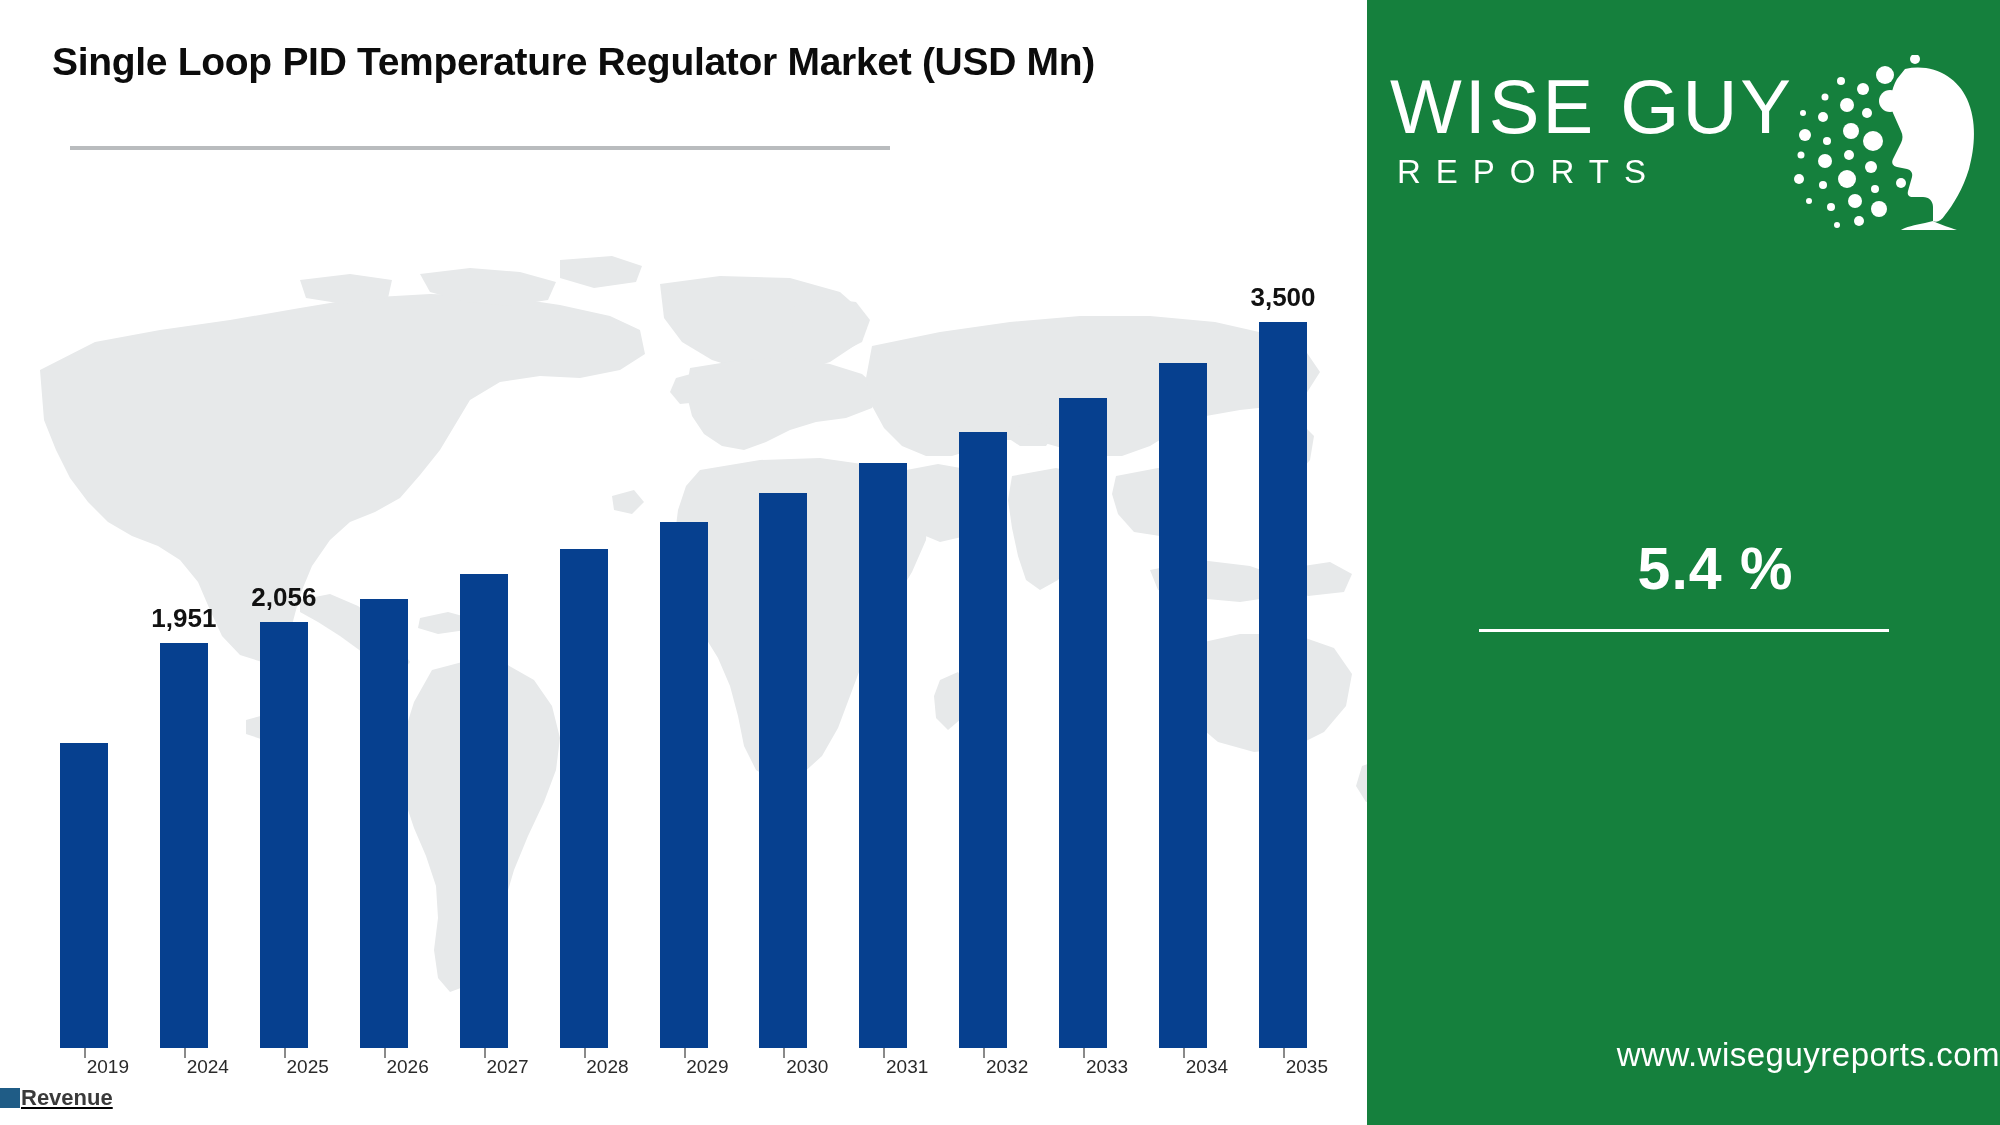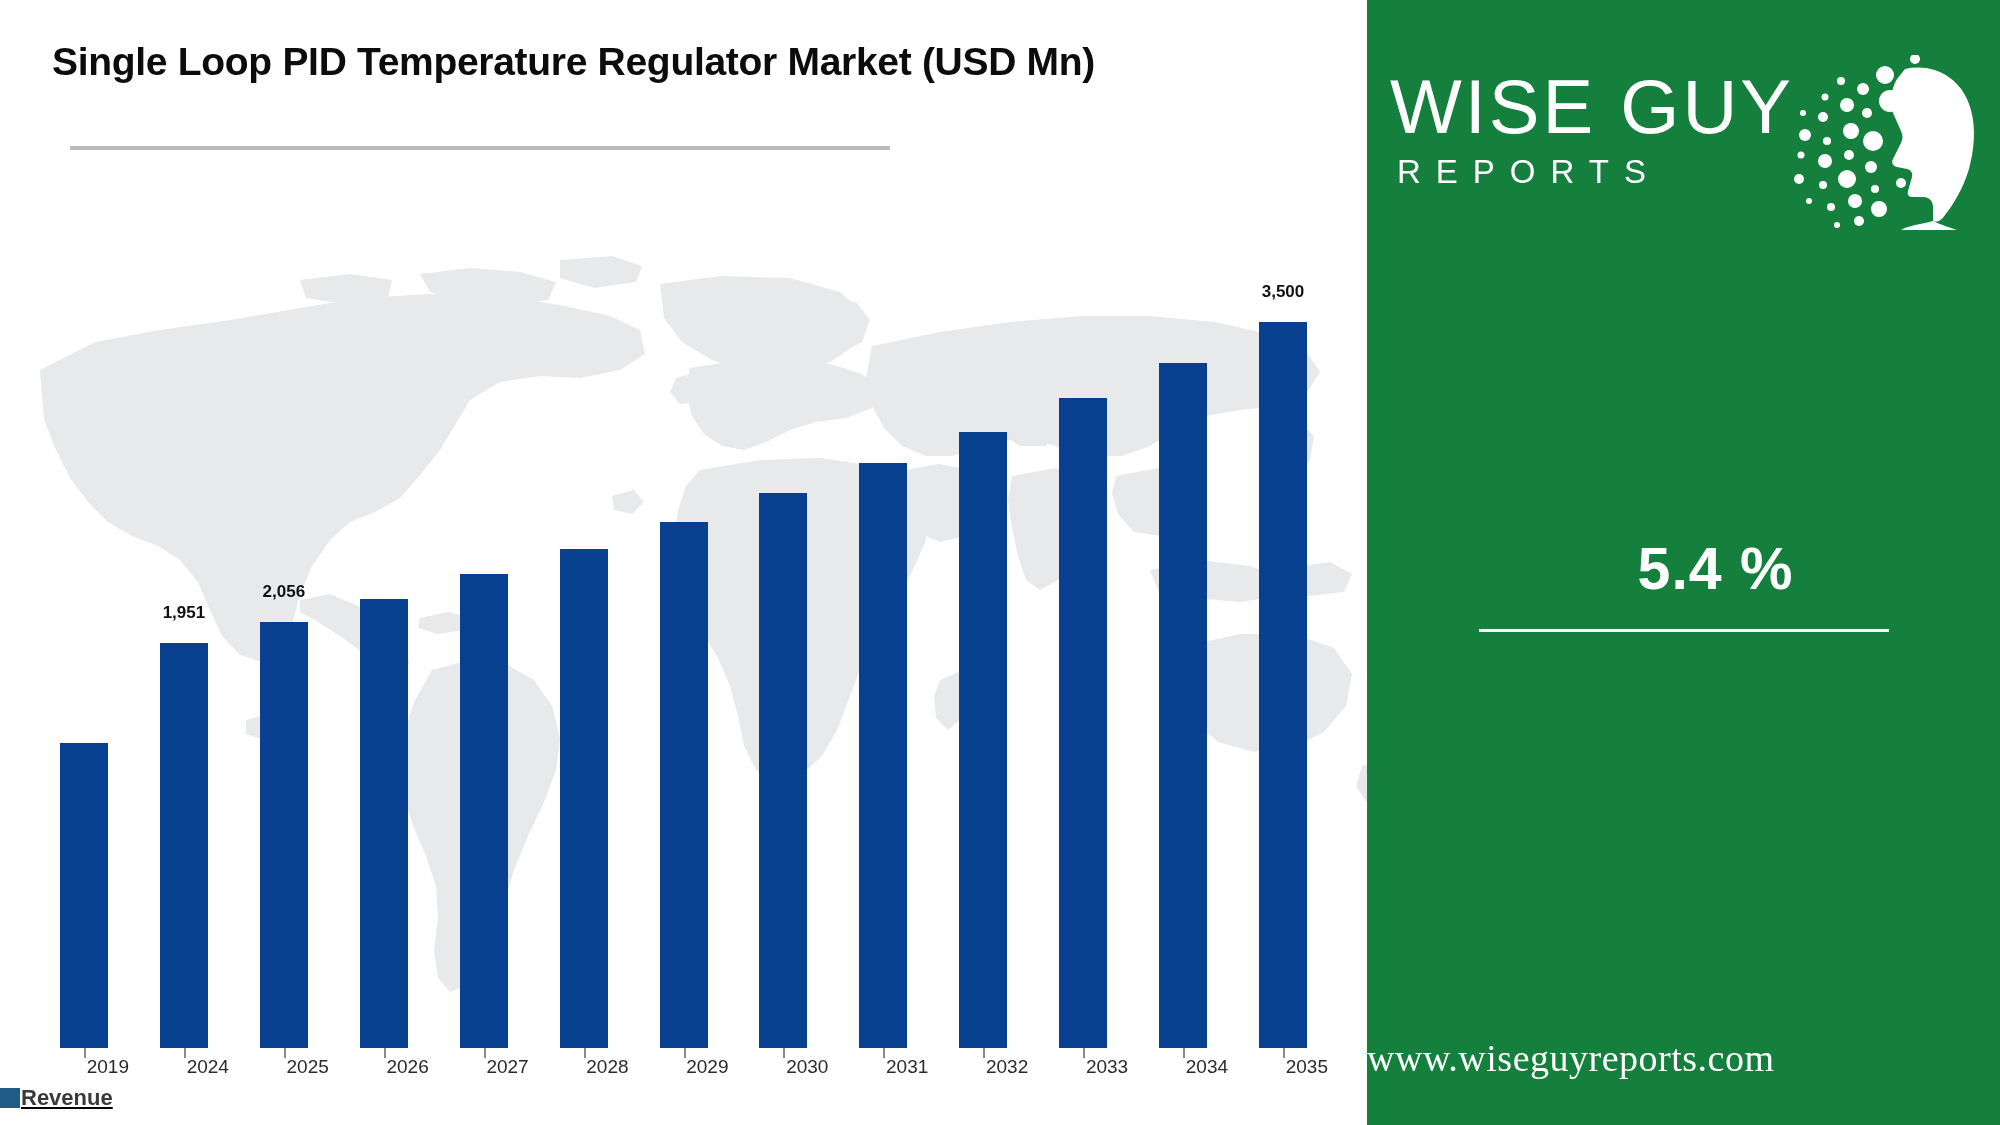--- a/index.html
+++ b/index.html
@@ -38,21 +38,21 @@
   
   .plot{
     position:absolute;left:0;top:0;width:1367px;height:1125px;
   }
   .bar{
     position:absolute;bottom:77px;
     background:#06408f;
   }
   .bar-label{
     position:absolute;
-    font-size:17px;font-weight:bold;color:#111111;
+    font-size:26px;font-weight:bold;color:#111111;
     text-align:center;white-space:nowrap;
     font-family:"Liberation Sans", sans-serif;
   }
   .tick-label{
     position:absolute;top:1056px;
     font-size:19px;color:#2a2a2a;text-align:right;
     font-family:"Liberation Sans", sans-serif;
   }
   .tick-mark{
     position:absolute;top:1048px;width:2px;height:10px;background:#8a8a8a;
@@ -94,23 +94,23 @@
     position:absolute;left:0;top:655px;width:633px;
     text-align:center;color:#ffffff;
     font-size:45px;font-weight:bold;line-height:1.15;
     font-family:"Liberation Sans", sans-serif;
   }
   .cagr-period{
     display:block;
   }
   .site-url{
     position:absolute;left:0;top:1036px;width:633px;
-    text-align:left;color:#ffffff;
-    font-size:38px;letter-spacing:0.5px;
-    font-family:Liberation Serif, serif;
+    text-align:right;color:#ffffff;
+    font-size:33px;letter-spacing:0.5px;
+    font-family:Liberation Sans, sans-serif;
   }
 </style>
 </head>
 <body>
 
 <div class="page">
 
   <div class="chart-panel">
 
     <div class="chart-title">Single Loop PID Temperature Regulator Market (USD Mn)</div>

